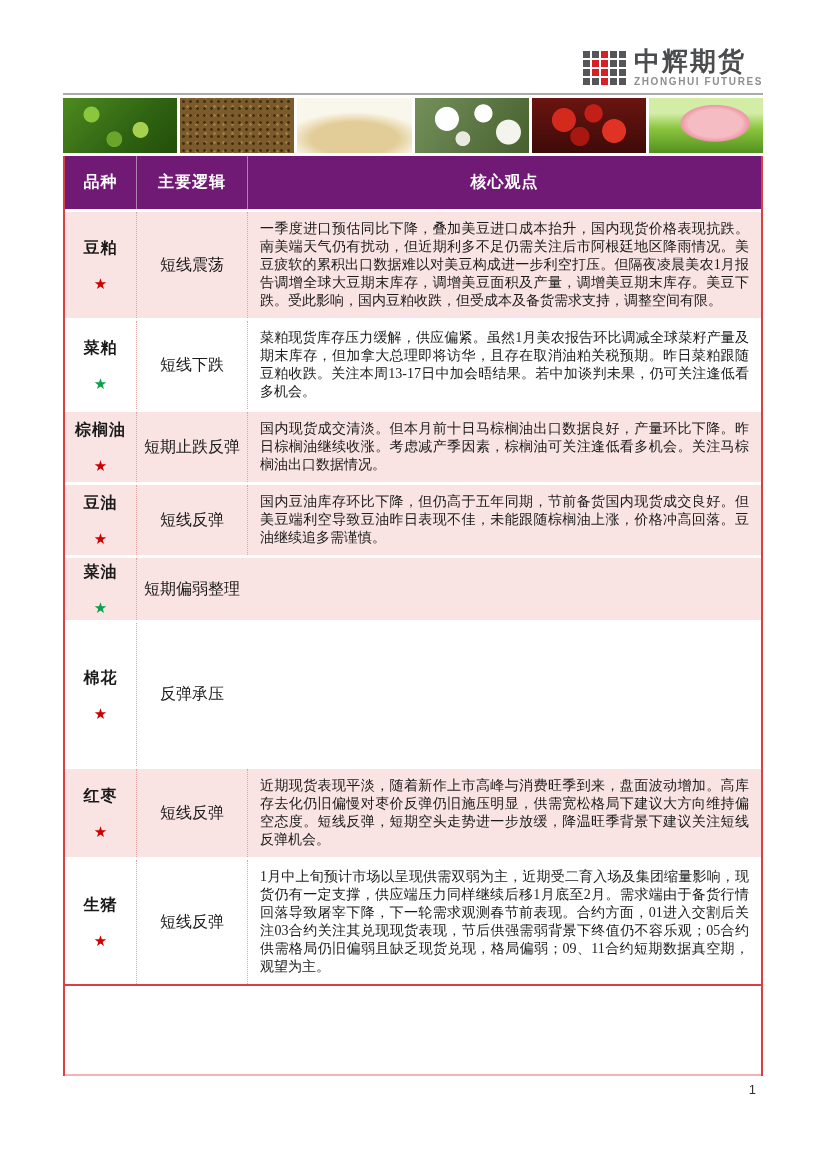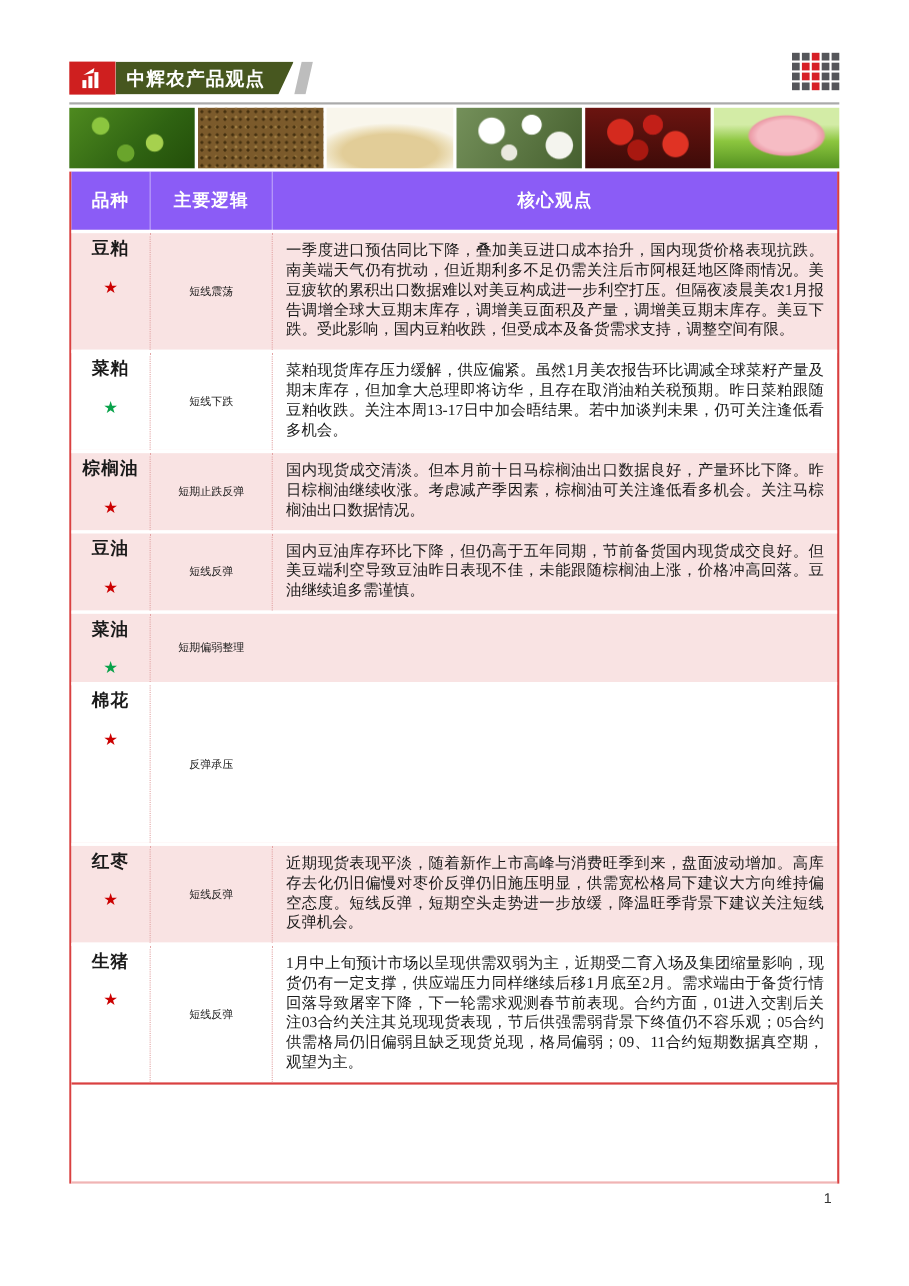--- a/index.html
+++ b/index.html
@@ -44,66 +44,52 @@
   .p-dates { background: radial-gradient(circle at 28% 40%, #d42a1e 0 13%, transparent 14%),
                          radial-gradient(circle at 54% 28%, #c21f18 0 12%, transparent 13%),
                          radial-gradient(circle at 72% 60%, #e03324 0 13%, transparent 14%),
                          radial-gradient(circle at 42% 70%, #a81810 0 12%, transparent 13%),
                          linear-gradient(#6b1410,#3e0b08); }
   .p-pig   { background: radial-gradient(ellipse 40% 44% at 58% 46%, #f6bcc4 0 58%, #eb9aa6 74%, transparent 78%),
                          linear-gradient(#d3eca6 0 28%, #8cc63f 55%, #539120); }
 
   
   .table { margin-top:3px; border-left:2px solid #d94040; border-right:2px solid #d94040; }
-  .thead { display:grid; grid-template-columns:71px 111px 1fr; background:#8b5cf6; min-height:53px; }
+  .thead { display:grid; grid-template-columns:71px 111px 1fr; background:#701a75; min-height:53px; }
   .th { display:flex; align-items:center; justify-content:center; color:#fff;
         font-family:"Liberation Sans", sans-serif; font-weight:bold; font-size:16px; letter-spacing:1px; }
   .th + .th { border-left:1px solid rgba(255,255,255,0.45); }
   .trow { display:grid; grid-template-columns:71px 111px 1fr; border-top:3px solid #ffffff; }
   .bg-pink { background:#f9e3e3; }
   .bg-white { background:#ffffff; }
-  .cell-variety { display:flex; flex-direction:column; align-items:center; gap:17px; padding:4px 2px; }
+  .cell-variety { display:flex; flex-direction:column; align-items:center; justify-content:center; gap:17px; padding:4px 2px; }
   .vname { font-weight:bold; font-size:16px; letter-spacing:1px; }
   .star { font-size:15px; line-height:16px; }
   .star-red { color:#cc0000; }
   .star-green { color:#08a24a; }
-  .cell-view { display:flex; align-items:center; justify-content:center; font-size:10px;
+  .cell-view { display:flex; align-items:center; justify-content:center; font-size:16px;
                border-left:1px dotted #e2a3a3; padding:4px; text-align:right; }
   .cell-logic { display:flex; align-items:center; font-size:14px; line-height:18px; text-align:justify;
                 border-left:1px dotted #e2a3a3; padding:8px 12px; }
   .h1{min-height:108px} .h2{min-height:85px} .h3{min-height:62px} .h4{min-height:63px}
   .h5{min-height:62px} .h6{min-height:146px} .h7{min-height:89px} .h8{min-height:118px}
 
   
   .risk { border-top:2px solid #d94040; border-bottom:2px solid #f0b4b4; background:#fff;
           padding:9px 12px 10px 12px; font-size:14px; line-height:23px; text-align:justify; min-height:92px; }
 
   .pagenum { position:absolute; right:70px; top:1082px; font-family:"Liberation Sans", sans-serif;
              font-size:13px; color:#333; }
 </style>
 </head>
 <body>
 
 <div class="page">
 
   <div class="topbar">
-    <div class="banner">
-      <div class="banner-red">
-        <svg width="22" height="20" viewBox="0 0 24 22" aria-hidden="true">
-          <rect x="2" y="13" width="4" height="8" fill="#ffffff"></rect>
-          <rect x="8" y="9" width="4" height="12" fill="#ffffff"></rect>
-          <rect x="14" y="5" width="4" height="16" fill="#ffffff"></rect>
-          <path d="M3 8 L14 1 L13 6 Z" fill="#ffffff"></path>
-        </svg>
-      </div>
-      <div class="banner-green">
-        <span class="banner-title">中辉农产品观点</span>
-      </div>
-      <div class="banner-slash"></div>
-    </div>
     <div class="logo">
       <div class="logo-mark">
         <i></i>
           <i></i>
           <i class="r"></i>
           <i></i>
           <i></i>
         <i></i>
           <i class="r"></i>
           <i class="r"></i>
@@ -112,20 +98,24 @@
         <i></i>
           <i class="r"></i>
           <i class="r"></i>
           <i></i>
           <i></i>
         <i></i>
           <i></i>
           <i class="r"></i>
           <i></i>
           <i></i>
+      </div>
+      <div class="logo-text">
+        <div class="logo-cn">中辉期货</div>
+        <div class="logo-en">ZHONGHUI FUTURES</div>
       </div>
     </div>
   </div>
   <div class="rule"></div>
 
   <div class="photos">
     <div class="photo p-soy"></div>
     <div class="photo p-meal"></div>
     <div class="photo p-bran"></div>
     <div class="photo p-cotton"></div>

